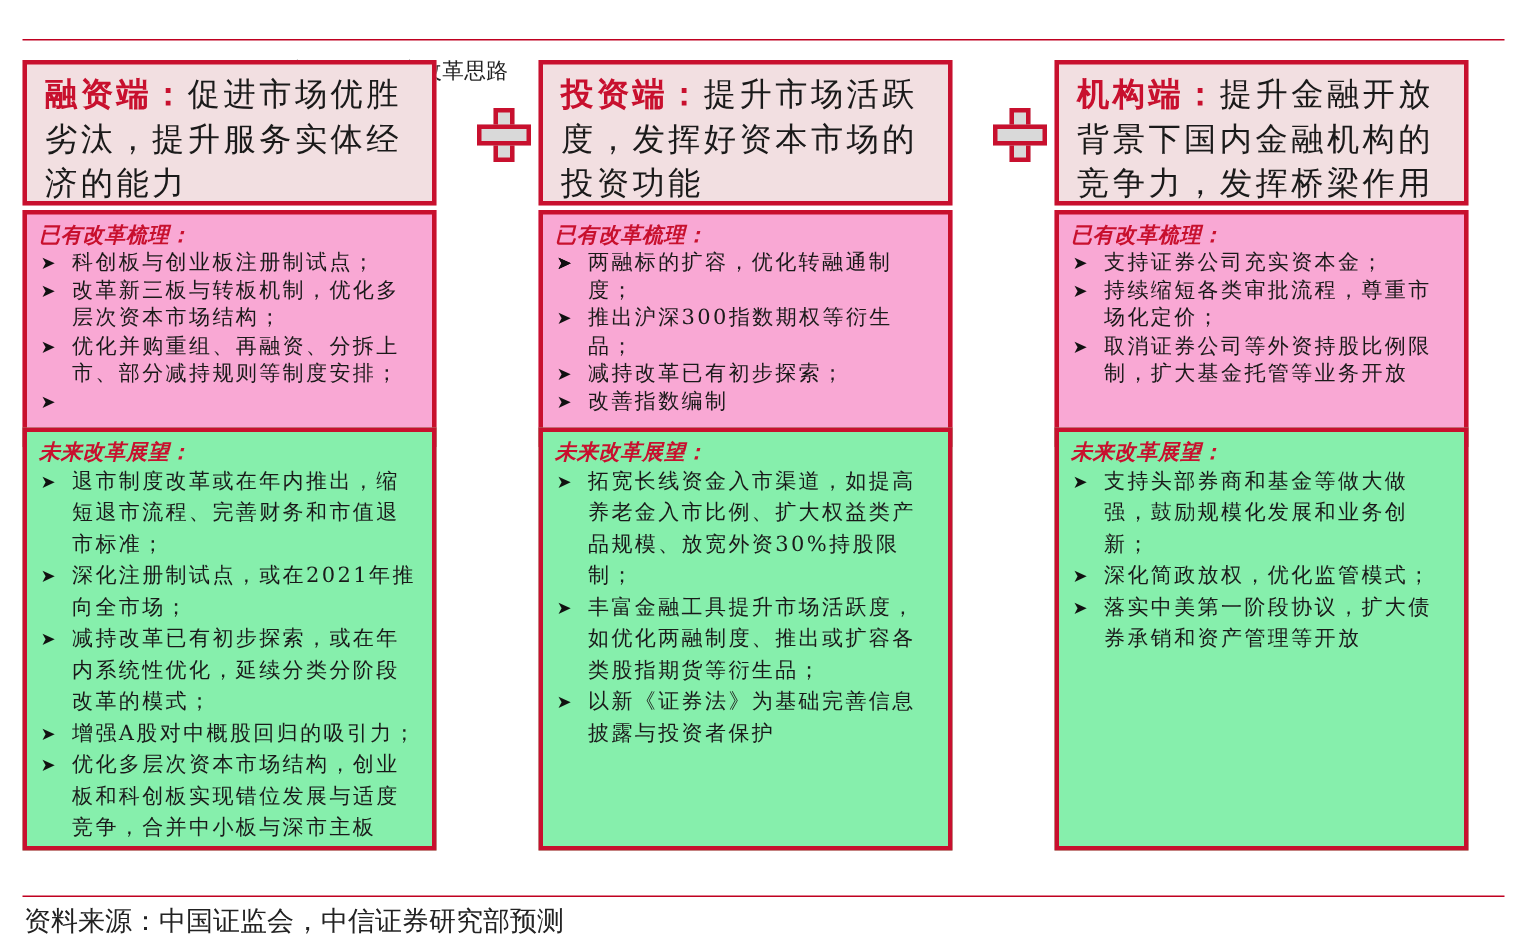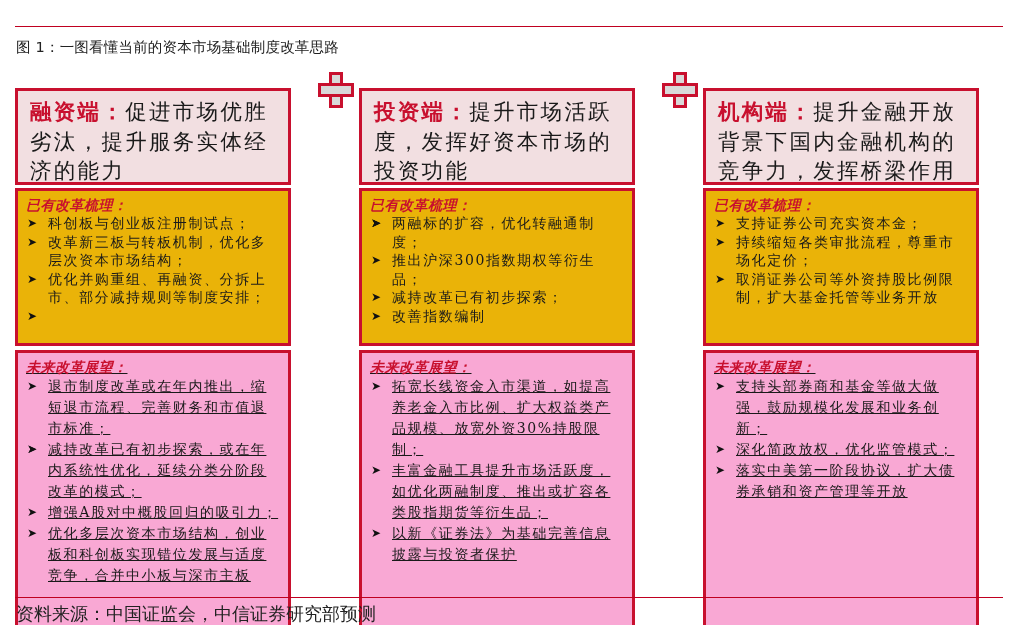--- a/index.html
+++ b/index.html
@@ -2,25 +2,25 @@
 <html><head>
 <meta charset="utf-8">
 <style>
   html, body { margin:0; padding:0; background:#ffffff; }
   body { width:1018px; height:625px; position:relative; overflow:hidden;
          font-family:"DejaVu Serif","Liberation Serif",serif; color:#1a1a1a; }
   .fig-title { position:absolute; left:16px; top:4px; font-family:"DejaVu Sans","Liberation Sans",sans-serif;
                font-size:14.5px; color:#222; letter-spacing:0.2px;margin-top:34px; }
   .title-rule { position:absolute; left:15px; right:15px; top:26px; height:1px; background:#c00020; }
   .col { position:absolute; top:40px; width:298px; }
-  .box { box-sizing:border-box; border:3px solid #c8102e; position:absolute; left:0; width:276px;margin-top:48px; }
+  .box { box-sizing:border-box; border:3px solid #c8102e; position:absolute; left:0; width:276px; }
   .head { top:0; height:97px; background:#f2dfe1; padding:6px 10px 0 12px; font-size:21.5px; line-height:29.5px; letter-spacing:2.3px; }
   .head .lead { color:#c8102e; font-weight:bold; }
-  .done { top:100px; height:158px; background:#eab308; padding:6px 8px 0 8px; }
-  .future { top:262px; height:282px; background:#f9a8d4; padding:6px 8px 0 8px;text-decoration:underline; }
+  .done { top:100px; height:158px; background:#f9a8d4; padding:6px 8px 0 8px; }
+  .future { top:245px; height:282px; background:#86efac; padding:6px 8px 0 8px; }
   .sec-title { color:#c8102e; font-weight:bold; font-size:14px; line-height:17px; font-style:italic; letter-spacing:0.5px; }
   ul.items { list-style:none; margin:0; padding:0; }
   ul.items li { position:relative; padding-left:22px; font-size:14px; line-height:21px; letter-spacing:1.6px; }
   .done ul.items li { line-height:18.5px; }
   ul.items li .bullet { position:absolute; left:1px; top:0; font-size:12px; color:#111; font-family:"DejaVu Sans",sans-serif; }
   .plus { position:absolute; width:36px; height:36px; top:72px; }
   .plus .v, .plus .h { position:absolute; background:#d9d9d9; border:3px solid #c8102e; box-sizing:border-box; }
   .plus .v { left:11px; top:0; width:14px; height:36px; }
   .plus .h { left:0; top:11px; width:36px; height:14px; }
   .plus .core { position:absolute; left:14px; top:14px; width:8px; height:8px; background:#d9d9d9; }
@@ -43,21 +43,21 @@
       <li><span class="bullet">➤</span><span>科创板与创业板注册制试点；</span></li>
       <li><span class="bullet">➤</span><span>改革新三板与转板机制，优化多层次资本市场结构；</span></li>
       <li><span class="bullet">➤</span><span>优化并购重组、再融资、分拆上市、部分减持规则等制度安排；</span></li>
       <li><span class="bullet">➤</span></li>
     </ul>
   </div>
   <div class="box future">
     <div class="sec-title">未来改革展望：</div>
     <ul class="items">
       <li><span class="bullet">➤</span><span>退市制度改革或在年内推出，缩短退市流程、完善财务和市值退市标准；</span></li>
-      <li><span class="bullet">➤</span></li>
+      <li><span class="bullet">➤</span><span>深化注册制试点，或在2021年推向全市场；</span></li>
       <li><span class="bullet">➤</span><span>减持改革已有初步探索，或在年内系统性优化，延续分类分阶段改革的模式；</span></li>
       <li><span class="bullet">➤</span><span>增强A股对中概股回归的吸引力；</span></li>
       <li><span class="bullet">➤</span><span>优化多层次资本市场结构，创业板和科创板实现错位发展与适度竞争，合并中小板与深市主板</span></li>
     </ul>
   </div>
 </div>
 
 <div class="plus" style="left:318px;">
   <div class="v"></div>
     <div class="h"></div>

